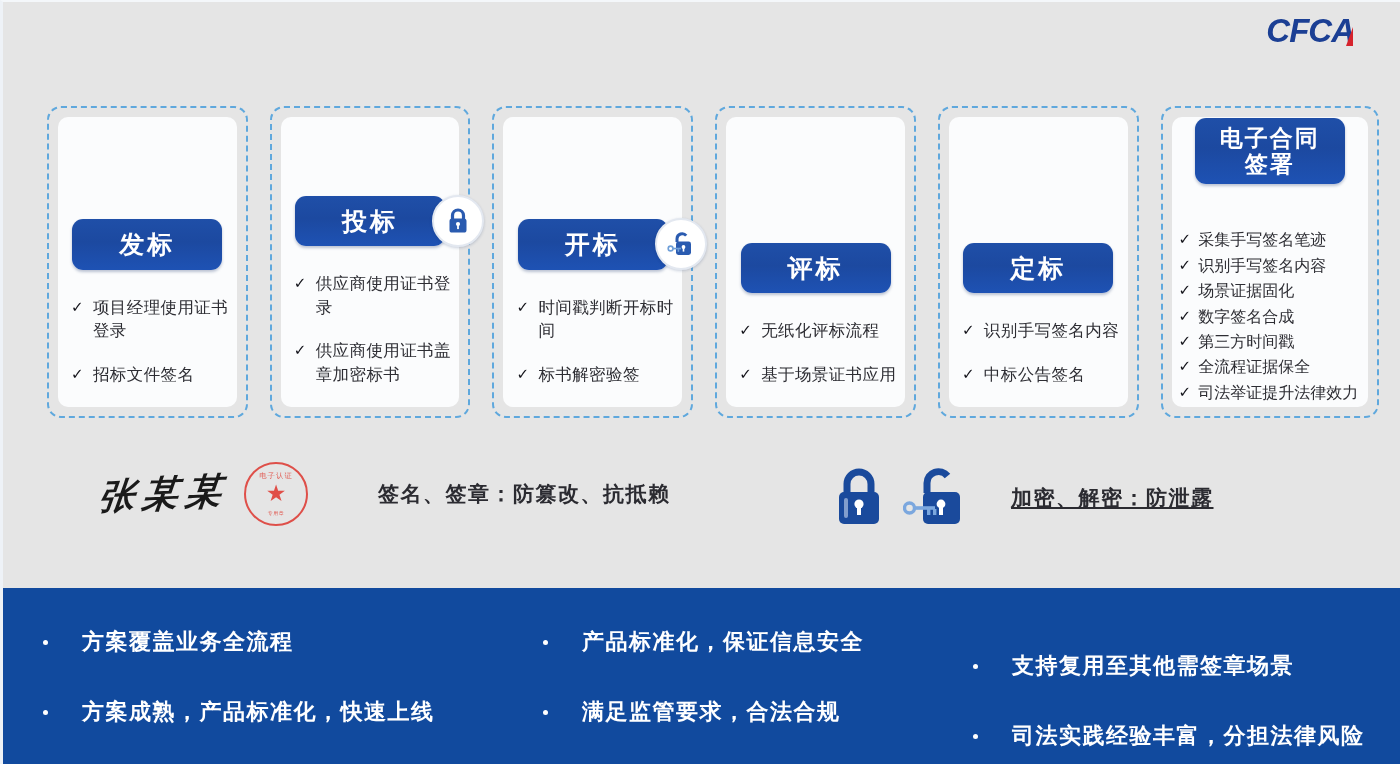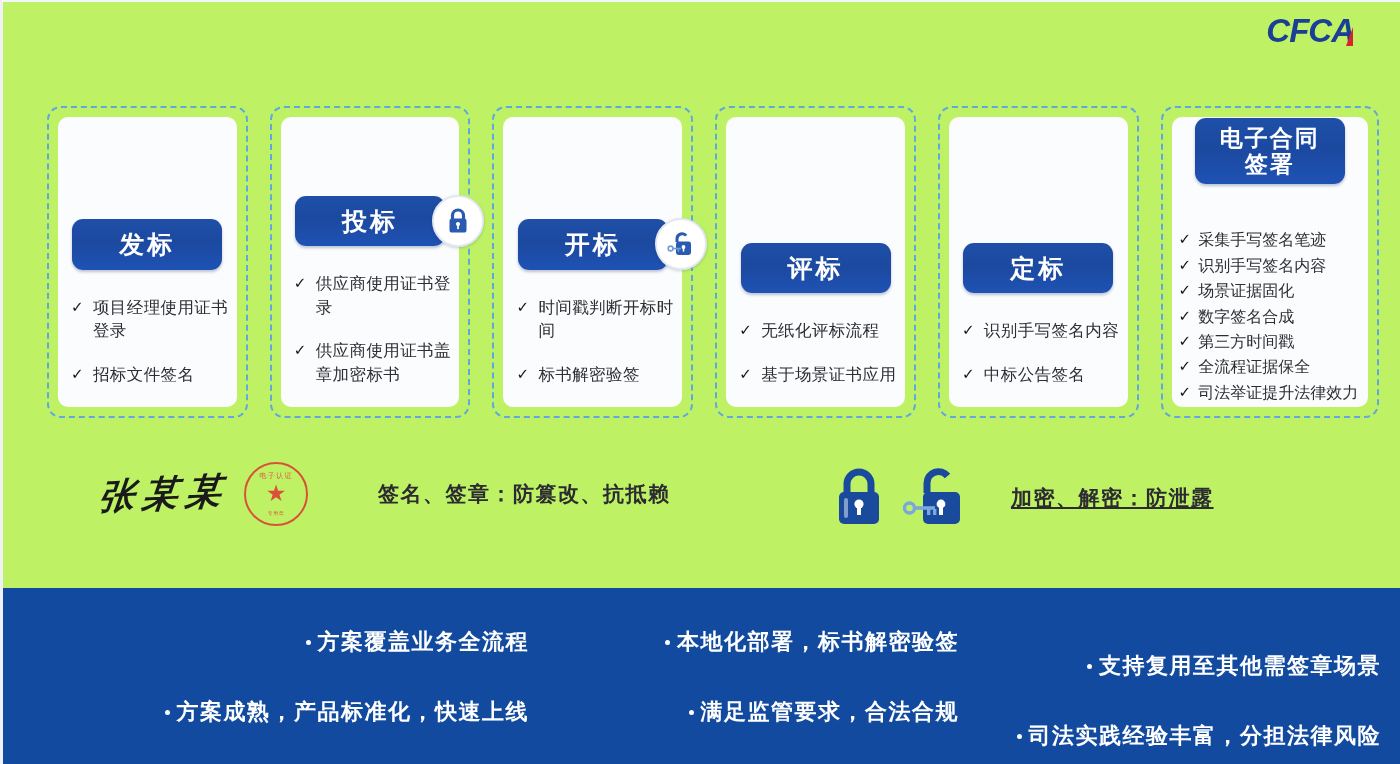--- a/index.html
+++ b/index.html
@@ -9,21 +9,21 @@
     height: 764px;
     overflow: hidden;
     background: #ffffff;
     font-family: "Liberation Sans", "DejaVu Sans", sans-serif;
   }
 
   .slide {
     position: relative;
     width: 1400px;
     height: 764px;
-    background: #bef264;
+    background: #e5e5e5;
     border-left: 3px solid #eef2f7;
     border-top: 2px solid #f4f7fa;
     overflow: hidden;
   }
 
   
   .logo {
     position: absolute;
     top: 12px;
     right: 46px;
@@ -256,23 +256,22 @@
     justify-content: center;
     gap: 40px;
   }
   .footer-col.c1 { flex: 0 0 500px; }
   .footer-col.c2 { flex: 0 0 430px; }
   .footer-col.c3 { flex: 1 1 auto; margin-top: 48px; }
 
   .f-item {
     display: flex;
     align-items: center;
-    gap: 7px;
+    gap: 34px;
     color: #ffffff;
-    justify-content: flex-end;
   }
   .f-dot {
     flex: 0 0 auto;
     width: 5px; height: 5px;
     border-radius: 50%;
     background: #ffffff;
     margin-left: 14px;
   }
   .f-text {
     font-size: 22px;
@@ -483,21 +482,21 @@
         <span class="f-text">方案覆盖业务全流程</span>
       </div>
       <div class="f-item">
         <span class="f-dot"></span>
         <span class="f-text">方案成熟，产品标准化，快速上线</span>
       </div>
     </div>
     <div class="footer-col c2">
       <div class="f-item">
         <span class="f-dot"></span>
-        <span class="f-text">本地化部署，标书解密验签</span>
+        <span class="f-text">产品标准化，保证信息安全</span>
       </div>
       <div class="f-item">
         <span class="f-dot"></span>
         <span class="f-text">满足监管要求，合法合规</span>
       </div>
     </div>
     <div class="footer-col c3">
       <div class="f-item">
         <span class="f-dot"></span>
         <span class="f-text">支持复用至其他需签章场景</span>

